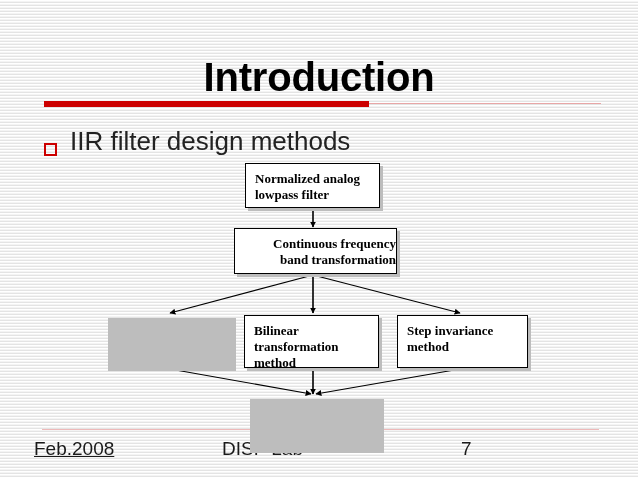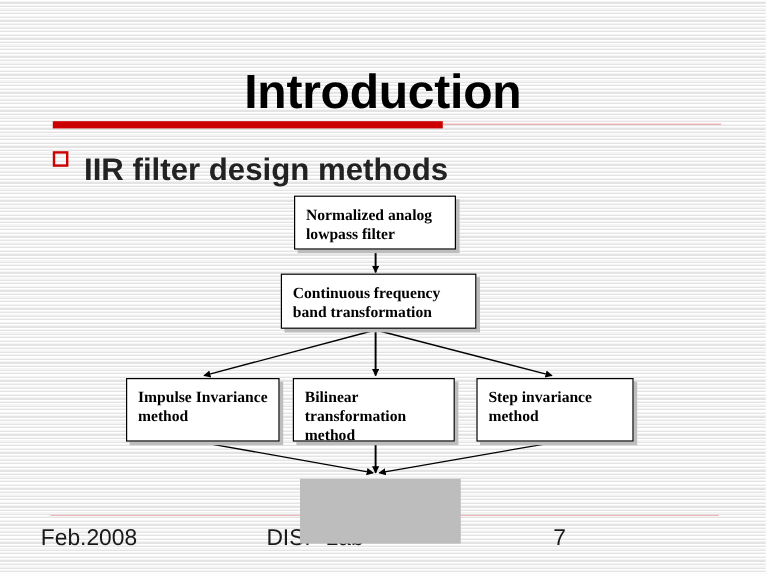--- a/index.html
+++ b/index.html
@@ -63,22 +63,21 @@
     height: 1px;
     background-color: #e8a6a6;
   }
 
   
   .bullet-row {
     position: absolute;
     left: 44px;
     top: 126px;
     display: flex;
-    align-items: flex-start;
-    font-weight: bold;
+    align-items: flex-end;
   }
   .bullet-marker {
     width: 9px;
     height: 9px;
     border: 2px solid #cc0000;
     background: transparent;
     margin-right: 13px;
     flex: 0 0 auto;
   }
   .bullet-text {
@@ -114,21 +113,21 @@
     padding: 7px 0 0 9px;
     z-index: 3;
   }
   .node-shadow {
     position: absolute;
     background: #bdbdbd;
     z-index: 2;
   }
 
   .node-normalized  { left: 245px; top: 163px; width: 135px; height: 45px; }
-  .node-continuous  { left: 234px; top: 228px; width: 163px; height: 46px; }
+  .node-continuous  { left: 234px; top: 228px; width: 163px; height: 46px; text-align: right; }
   .node-impulse     { left: 105px; top: 315px; width: 128px; height: 53px; }
   .node-bilinear    { left: 244px; top: 315px; width: 135px; height: 53px; }
   .node-step        { left: 397px; top: 315px; width: 131px; height: 53px; }
   .node-iir         { left: 247px; top: 396px; width: 134px; height: 54px; }
 
   
   .footer-rule {
     position: absolute;
     left: 42px;
     top: 429px;
@@ -137,21 +136,21 @@
     background-color: #edb9b9;
   }
   .footer-text {
     position: absolute;
     top: 437px;
     font-size: 19px;
     color: #1a1a1a;
     line-height: 24px;
     white-space: nowrap;
   }
-  .footer-date { left: 34px; }
+  .footer-date { left: 34px; text-decoration: underline; }
   .footer-org  { left: 222px; z-index: 1; }
   .footer-page { left: 461px; }
 </style>
 </head>
 <body>
 
 <div class="slide">
 
   <div class="slide-title">Introduction</div>
 
@@ -187,21 +186,20 @@
     <div class="node-shadow" style="left:237px; top:231px; width:163px; height:46px;"></div>
     <div class="node-shadow" style="left:108px; top:318px; width:128px; height:53px;"></div>
     <div class="node-shadow" style="left:247px; top:318px; width:135px; height:53px;"></div>
     <div class="node-shadow" style="left:400px; top:318px; width:131px; height:53px;"></div>
     <div class="node-shadow" style="left:250px; top:399px; width:134px; height:54px;"></div>
 
     <div class="node node-normalized">Normalized analog lowpass filter</div>
 
     <div class="node node-continuous">Continuous frequency band transformation</div>
 
-    <div class="node node-impulse">Impulse Invariance method</div>
 
     <div class="node node-step">Step invariance method</div>
 
     <div class="node node-bilinear">Bilinear transformation method</div>
 
   </div>
 
   <div class="footer-rule"></div>
 
   <div class="footer-text footer-date">Feb.2008</div>

